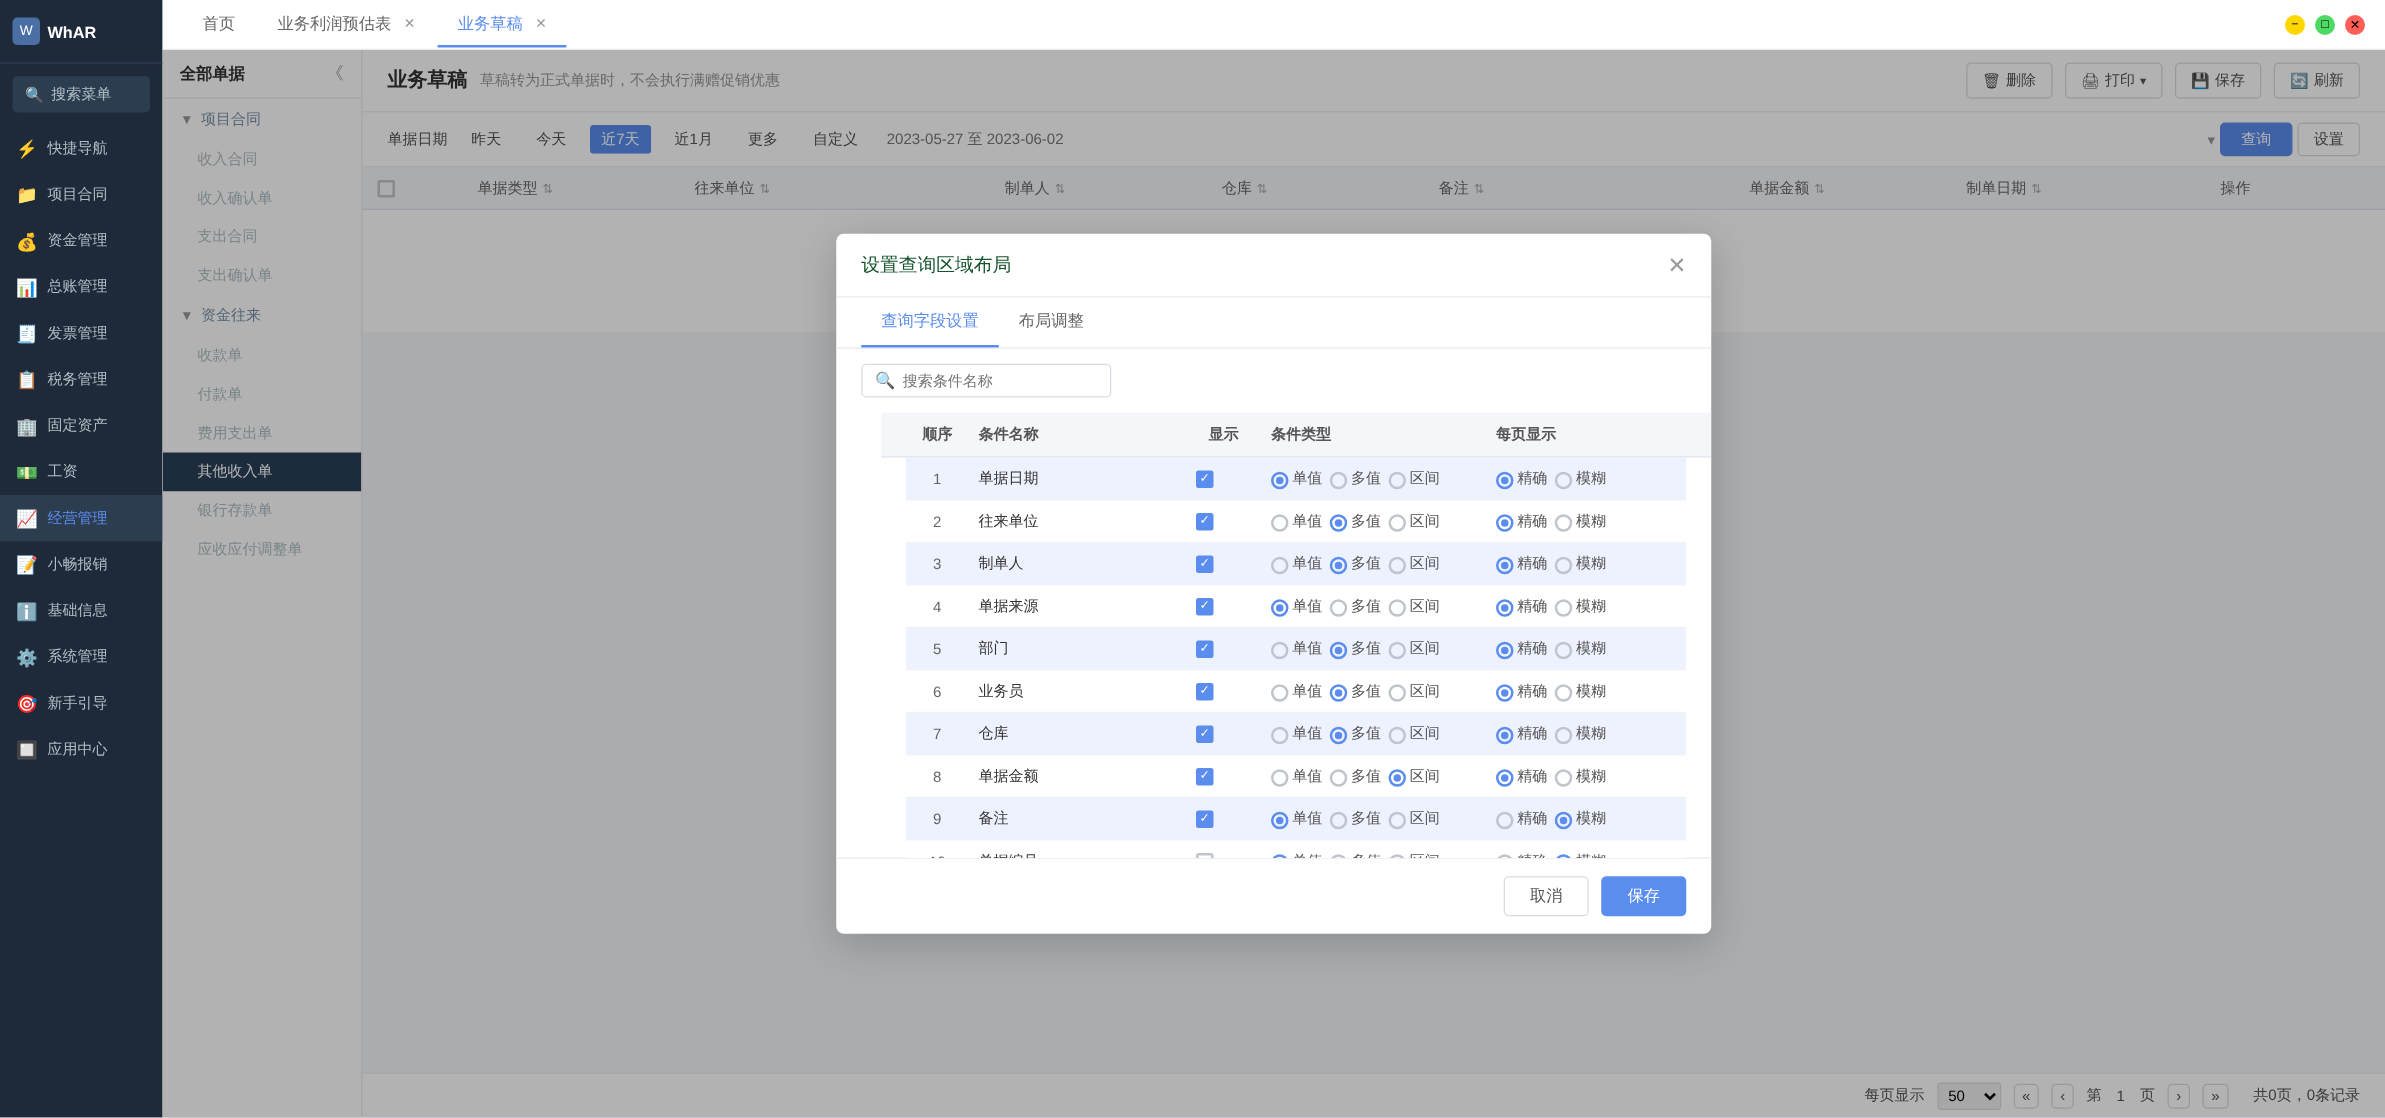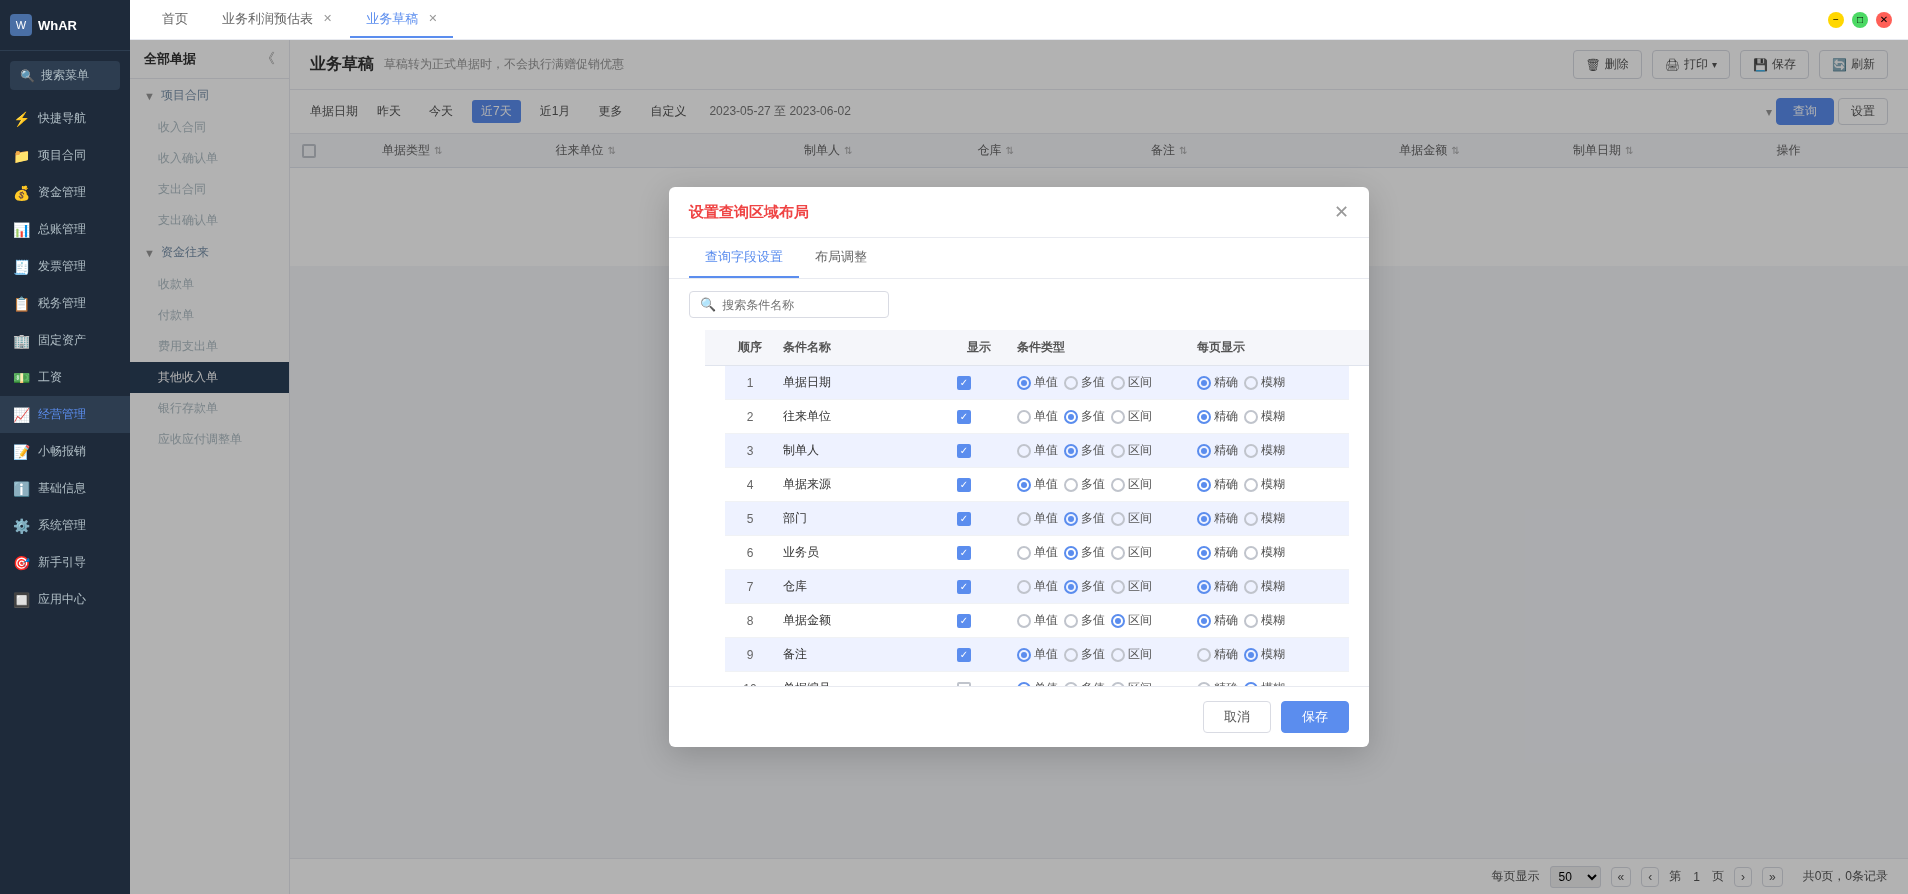--- a/index.html
+++ b/index.html
@@ -50,21 +50,21 @@
 
     
     .bottom-bar { background: #fff; border-top: 1px solid #e8eaf0; padding: 6px 20px; display: flex; align-items: center; justify-content: flex-end; gap: 10px; font-size: 12px; color: #555; height: 36px; }
 
     
     .overlay { position: absolute; top: 0; left: 0; right: 0; bottom: 0; background: rgba(0,0,0,0.3); z-index: 100; display: flex; align-items: center; justify-content: center; }
 
     
     .modal { background: #fff; border-radius: 6px; width: 700px; max-height: 560px; display: flex; flex-direction: column; box-shadow: 0 8px 32px rgba(0,0,0,0.18); }
     .modal-header { display: flex; align-items: center; justify-content: space-between; padding: 14px 20px; border-bottom: 1px solid #e8eaf0; }
-    .modal-title { font-size: 15px; font-weight: 700; color: #ef4444; }
+    .modal-title { font-size: 15px; font-weight: 400; color: #14532d; }
     .modal-close { cursor: pointer; color: #999; font-size: 18px; }
 
     
     .modal-tabs { display: flex; padding: 0 20px; border-bottom: 1px solid #e8eaf0; gap: 0; }
     .modal-tab { padding: 10px 16px; cursor: pointer; font-size: 13px; color: #666; border-bottom: 2px solid transparent; }
     .modal-tab.active { color: #5b8dee; border-bottom-color: #5b8dee; font-weight: 500; }
 
     
     .modal-search { padding: 12px 20px; }
     .modal-search-inner { display: flex; align-items: center; border: 1px solid #d9dbe3; border-radius: 4px; padding: 5px 10px; width: 200px; }
@@ -85,21 +85,21 @@
     .modal-row { display: flex; align-items: center; border-bottom: 1px solid #f0f2f5; font-size: 12px; }
     .modal-row:nth-child(odd) { background: #fafbff; }
     .modal-row:nth-child(even) { background: #fff; }
     .modal-row.highlighted { background: #eef2ff; }
     .modal-td { padding: 8px; }
     .modal-td-order { width: 50px; text-align: center; color: #666; }
     .modal-td-name { flex: 1; color: #333; }
     .modal-td-display { width: 60px; text-align: center; }
     .modal-td-type { width: 180px; display: flex; align-items: center; gap: 6px; }
     .modal-td-match { width: 160px; display: flex; align-items: center; gap: 6px; }
-    .radio-item { display: flex; align-items: center; gap: 3px; cursor: pointer; }
+    .radio-item { display: flex; align-items: flex-end; gap: 3px; cursor: pointer; }
     .radio-circle { width: 14px; height: 14px; border-radius: 50%; border: 2px solid #c0c4cc; display: flex; align-items: center; justify-content: center; flex-shrink: 0; }
     .radio-circle.checked { border-color: #5b8dee; }
     .radio-circle.checked::after { content: ''; width: 6px; height: 6px; border-radius: 50%; background: #5b8dee; }
     .radio-label { font-size: 12px; color: #555; }
 
     
     .checkbox-square { width: 14px; height: 14px; border: 2px solid #c0c4cc; border-radius: 2px; display: flex; align-items: center; justify-content: center; flex-shrink: 0; }
     .checkbox-square.checked { background: #5b8dee; border-color: #5b8dee; }
     .checkbox-square.checked::after { content: '✓'; color: #fff; font-size: 10px; line-height: 1; }
 

